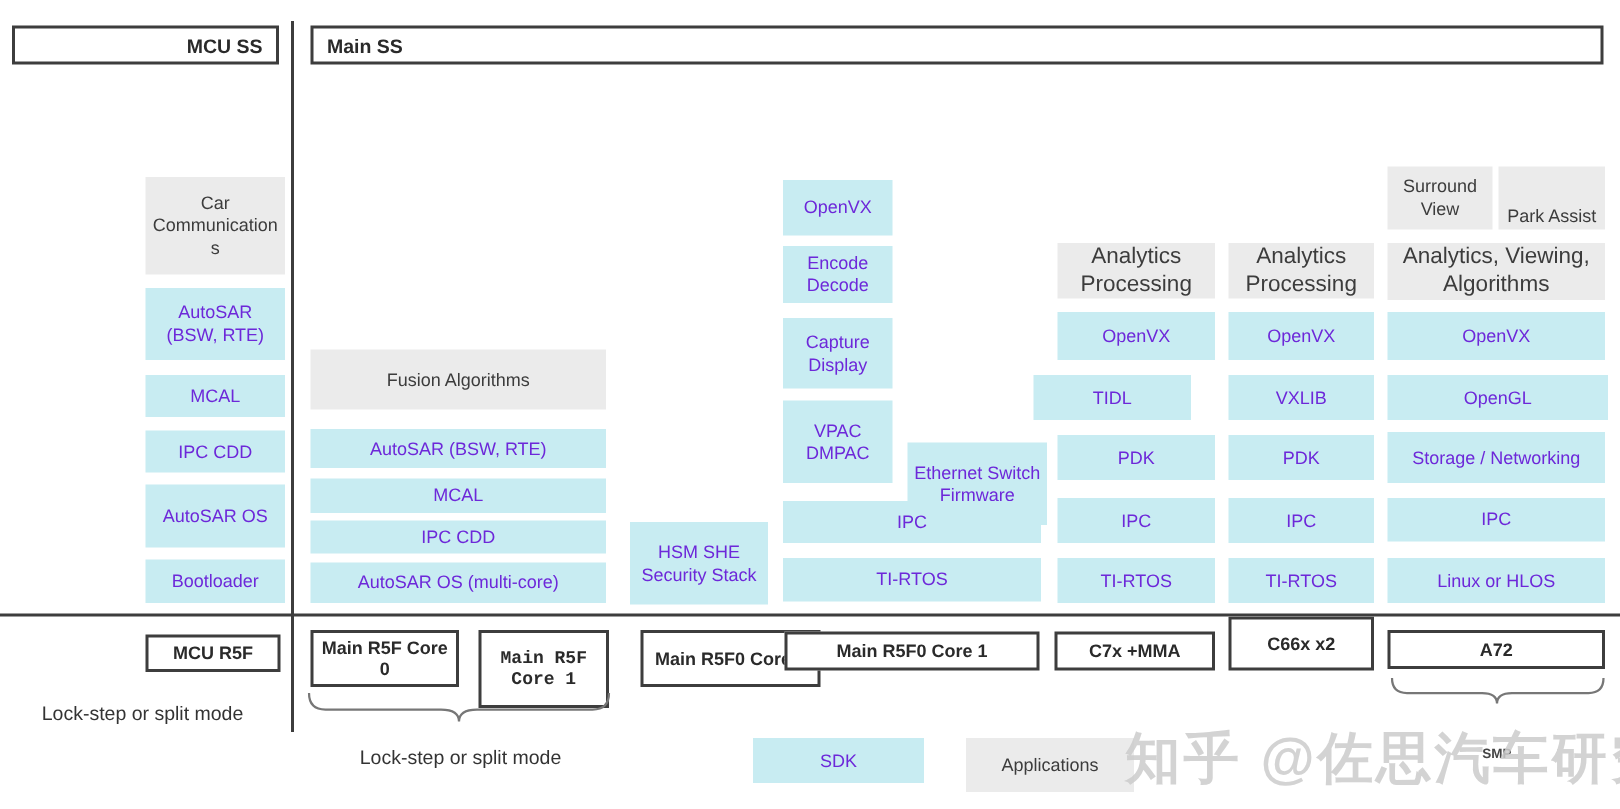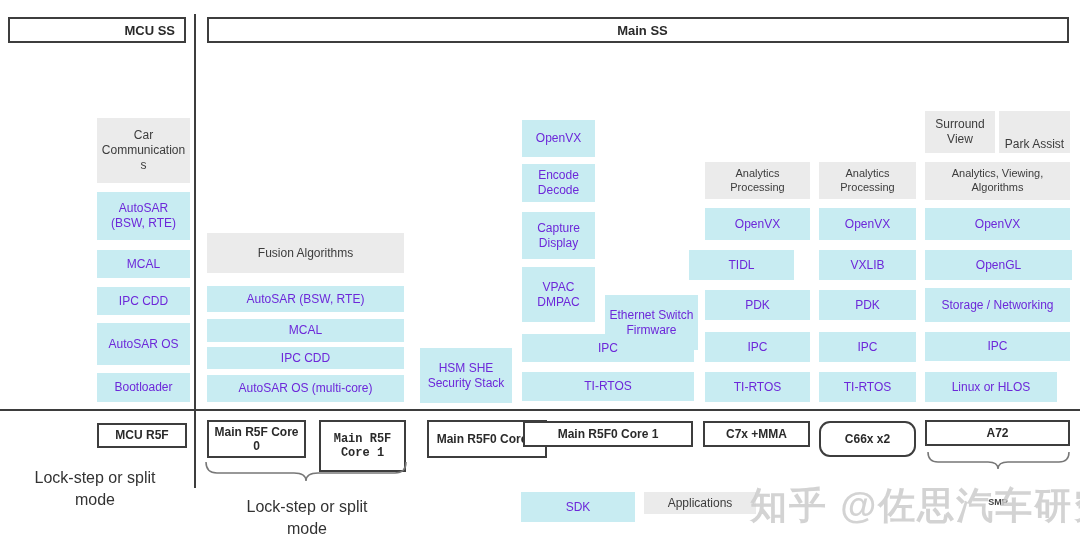--- a/index.html
+++ b/index.html
@@ -15,51 +15,51 @@
     font-family:"Liberation Sans","DejaVu Sans",sans-serif;color:var(--text);
     overflow:hidden;
   }
   .blk{
     position:absolute;box-sizing:border-box;
     display:flex;align-items:center;justify-content:center;text-align:center;
     background:var(--block-cyan);font-size:12px;line-height:1.25;color:#6d28d9;
     padding:1px 4px;overflow-wrap:anywhere;
   }
   .blk.gray{background:var(--block-gray);color:#3c3c3c;}
-  .blk.small{font-size:11px;}
+  .blk.small{font-size:15px;}
   .cpu{
     position:absolute;box-sizing:border-box;
     display:flex;align-items:center;justify-content:center;text-align:center;
     background:#ffffff;border:2px solid var(--line);
     font-weight:bold;font-size:12px;line-height:1.2;padding:1px 4px;
   }
   .hdrbox{
     position:absolute;box-sizing:border-box;
     background:#ffffff;border:2px solid var(--line);
     display:flex;align-items:center;font-weight:bold;font-size:13px;
   }
   .vline{position:absolute;background:var(--line);width:2px;}
   .hline{position:absolute;background:var(--line);height:2px;}
   .note{
-    position:absolute;text-align:center;font-size:16px;color:#333;line-height:1.35;
+    position:absolute;text-align:center;font-size:13px;color:#333;line-height:1.35;
   }
   .smp{position:absolute;text-align:center;font-size:9px;font-weight:bold;color:#444;}
   .watermark{
     position:absolute;font-size:37px;font-weight:bold;color:#cccccc;opacity:.85;
     letter-spacing:2px;white-space:nowrap;
   }
   svg.brace{position:absolute;}
 </style>
 </head>
 <body>
 
 <div class="hdrbox" style="left:8px;top:17px;width:178px;height:26px;justify-content:flex-end;padding-right:9px;">
   <span>MCU SS</span>
 </div>
-<div class="hdrbox" style="left:207px;top:17px;width:862px;height:26px;justify-content:center;padding-left:9px;">
+<div class="hdrbox" style="left:207px;top:17px;width:862px;height:26px;justify-content:flex-start;padding-left:9px;">
   <span>Main SS</span>
 </div>
 
 <div class="vline" style="left:194px;top:14px;height:474px;"></div>
 <div class="hline" style="left:0px;top:409px;width:1080px;"></div>
 
 <div class="blk gray" style="left:97px;top:118px;width:93px;height:65px;">
   <span>Car Communications</span>
   </div>
 <div class="blk" style="left:97px;top:192px;width:93px;height:48px;">
@@ -175,21 +175,21 @@
   </div>
 <div class="blk" style="left:819px;top:290px;width:97px;height:30px;">
   <span>PDK</span>
   </div>
 <div class="blk" style="left:819px;top:332px;width:97px;height:30px;">
   <span>IPC</span>
   </div>
 <div class="blk" style="left:819px;top:372px;width:97px;height:30px;">
   <span>TI-RTOS</span>
   </div>
-<div class="cpu" style="left:819px;top:421px;width:97px;height:36px;border-radius:11px;">
+<div class="cpu" style="left:819px;top:411px;width:97px;height:36px;">
   <span>C66x x2</span>
   </div>
 
 <div class="blk gray" style="left:925px;top:111px;width:70px;height:42px;">
   <span>Surround View</span>
   </div>
 <div class="blk gray" style="left:999px;top:111px;width:71px;height:42px;align-items:flex-end;">
   <span>Park Assist</span>
   </div>
 <div class="blk gray small" style="left:925px;top:162px;width:145px;height:38px;">
@@ -200,33 +200,33 @@
   </div>
 <div class="blk" style="left:925px;top:250px;width:147px;height:30px;">
   <span>OpenGL</span>
   </div>
 <div class="blk" style="left:925px;top:288px;width:145px;height:34px;">
   <span>Storage / Networking</span>
   </div>
 <div class="blk" style="left:925px;top:332px;width:145px;height:29px;">
   <span>IPC</span>
   </div>
-<div class="blk" style="left:925px;top:372px;width:132px;height:30px;">
+<div class="blk" style="left:925px;top:372px;width:145px;height:30px;">
   <span>Linux or HLOS</span>
   </div>
 <div class="cpu" style="left:925px;top:420px;width:145px;height:26px;">
   <span>A72</span>
   </div>
 <svg class="brace" style="left:927px;top:451px;" width="143" height="20" viewBox="0 0 143 20">
   <path d="M1,1 Q1,11 11,11 L61,11 Q71,11 71,18 Q71,11 81,11 L132,11 Q142,11 142,1" fill="none" stroke="#777777" stroke-width="1.5"></path>
 </svg>
 <div class="smp" style="left:958px;top:497px;width:80px;">
   <span>SMP</span></div>
 
-<div class="blk" style="left:521px;top:492px;width:114px;height:30px;">
+<div class="blk" style="left:502px;top:492px;width:114px;height:30px;">
   <span>SDK</span>
   </div>
-<div class="blk gray" style="left:644px;top:492px;width:112px;height:22px;">
+<div class="blk gray" style="left:644px;top:492px;width:112px;height:36px;">
   <span>Applications</span>
   </div>
 
 <div class="watermark" style="left:750px;top:481px;">
   <span>知乎 @佐思汽车研究</span></div>
 
 </body></html>

